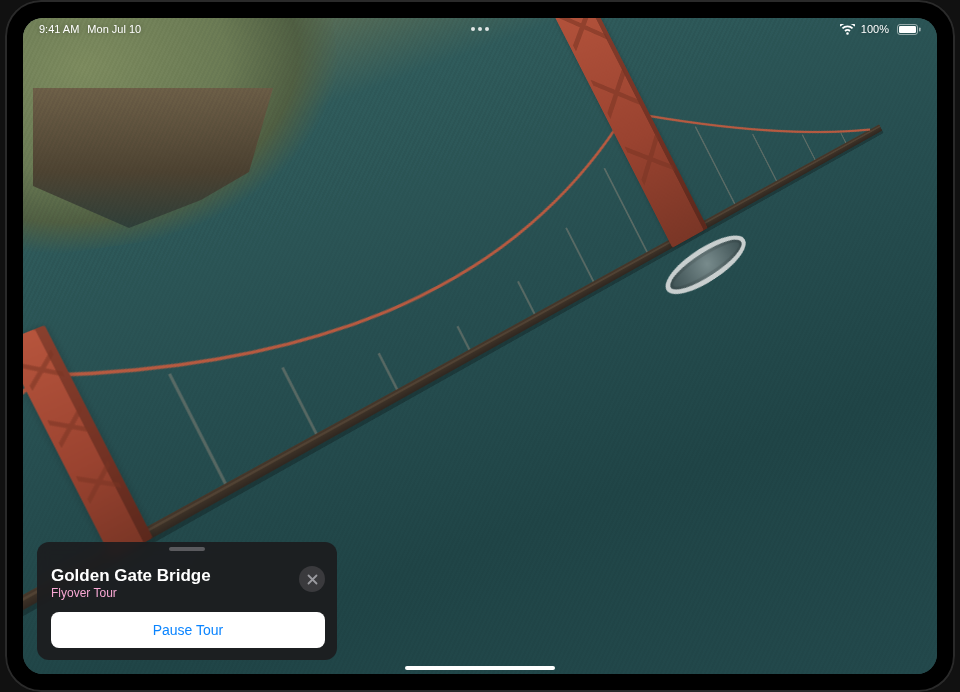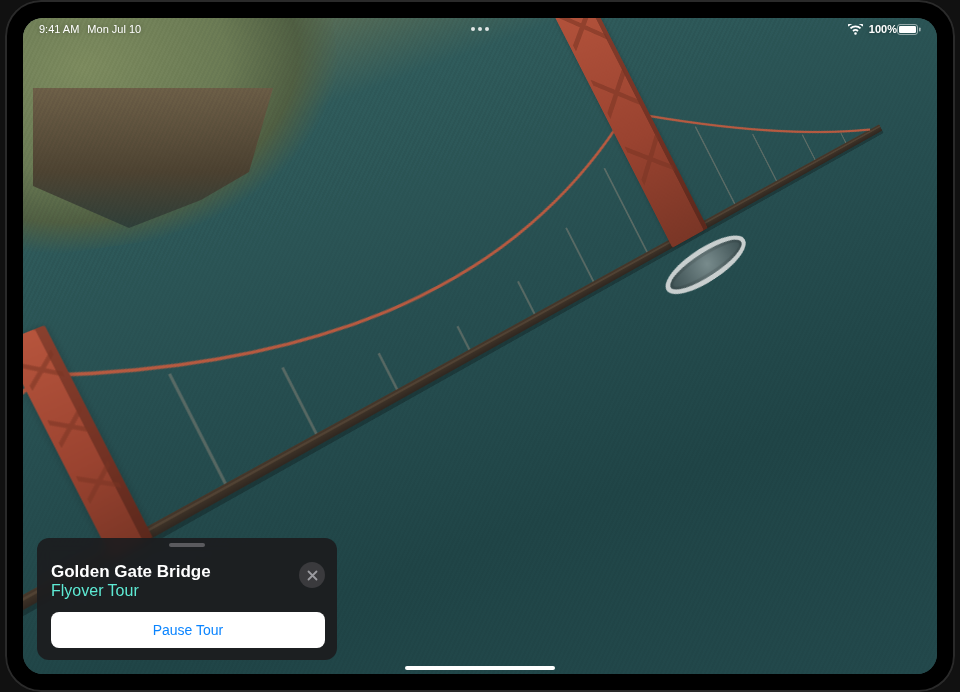--- a/index.html
+++ b/index.html
@@ -133,41 +133,41 @@
     font-weight: 500;
     padding: 0 16px;
     z-index: 10;
     text-shadow: 0 0 4px rgba(0,0,0,.4);
   }
   .status-left { display: flex; gap: 8px; align-items: center; }
   .status-center { position: absolute; left: 50%; transform: translateX(-50%); display:flex; gap:3px; }
   .status-center .dot { width:4px; height:4px; border-radius:50%; background:#fff; opacity:.85; }
   .status-right { margin-left: auto; display: flex; gap: 6px; align-items: center; }
   .wifi-icon svg, .battery-icon svg { display:block; }
-  .battery-group{ display:flex; align-items:center; gap:0;font-weight:bold; }
+  .battery-group{ display:flex; align-items:center; gap:8px; }
 
   
   .flyover-card {
     position: absolute;
     left: 14px; bottom: 14px;
     width: 300px;
     background: rgba(28,28,30,.92);
     border-radius: 12px;
     padding: 12px 12px 12px 14px;
     color: #fff;
     backdrop-filter: blur(6px);
     z-index: 10;
   }
   .grabber {
     position:absolute; top:5px; left:50%; transform:translateX(-50%);
     width:36px; height:4px; border-radius:3px; background:#5a5a5e;
   }
   .card-header { display:flex; align-items:flex-start; justify-content:space-between; margin-top:12px; }
   .card-title { font-size: 17px; font-weight: 600; line-height:1.15; }
-  .card-subtitle { font-size: 16px; color: #5eead4; margin-top: 0px; }
+  .card-subtitle { font-size: 12px; color: #f9a8d4; margin-top: 0px; }
   .close-btn {
     width: 26px; height: 26px; border-radius: 50%;
     background: #3a3a3d;
     display:flex; align-items:center; justify-content:center;
     cursor: pointer;
     flex-shrink:0;
   }
   .close-btn svg { display:block; }
   .pause-btn {
     margin-top: 12px;

